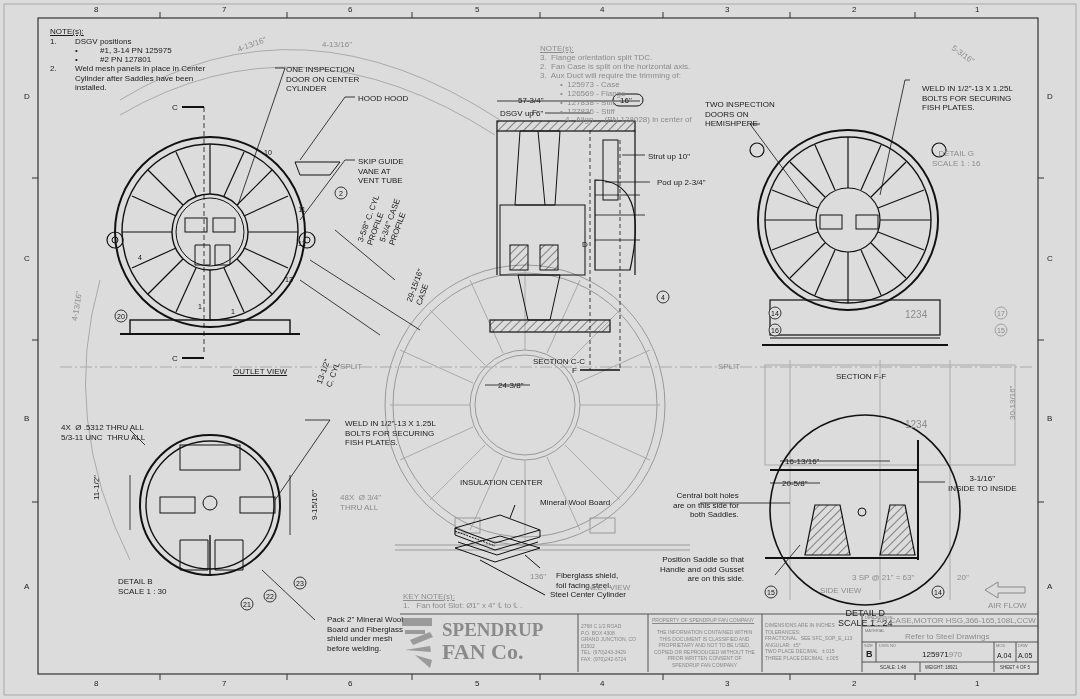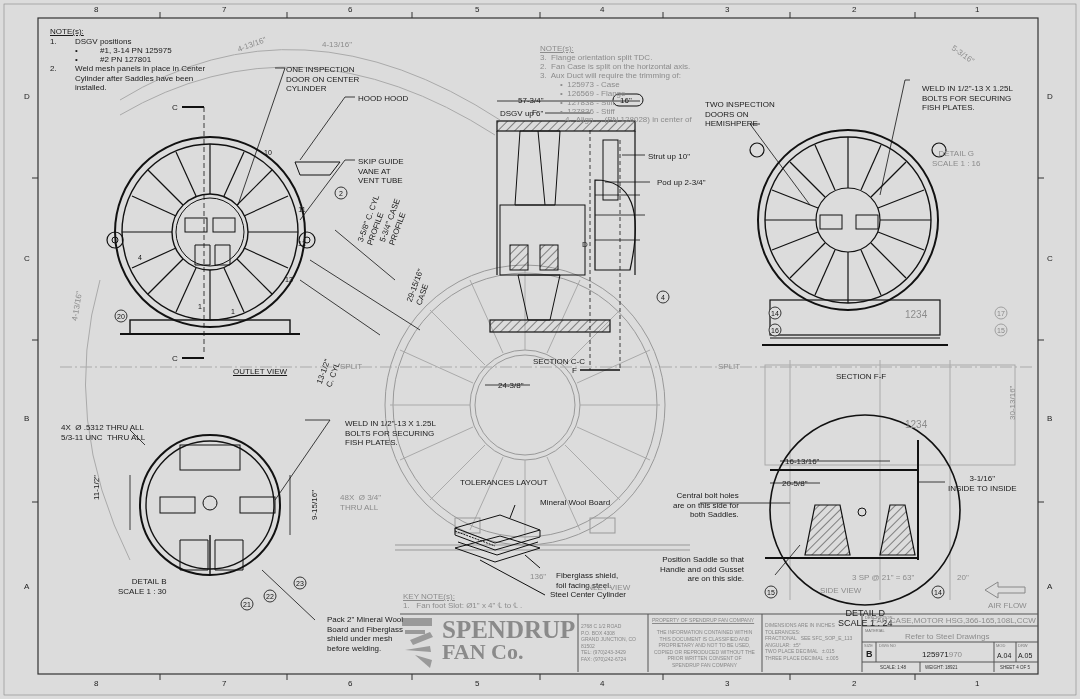--- a/index.html
+++ b/index.html
@@ -389,40 +389,40 @@
 <div class="t" style="left:327px;top:615px">Pack 2" Mineral Wool
 Board and Fiberglass
 shield under mesh
 before welding.</div>
 <div class="t" style="left:673px;top:491px;text-align:right">Central bolt holes
 are on this side for
 both Saddles.</div>
 <div class="t" style="left:660px;top:555px;text-align:right">Position Saddle so that
 Handle and odd Gusset
 are on this side.</div>
-<div class="t" style="left:460px;top:478px">TOLERANCES LAYOUT</div>
+<div class="t" style="left:460px;top:478px">INSULATION CENTER</div>
 <div class="t" style="left:540px;top:498px">Mineral Wool Board</div>
 <div class="t" style="left:556px;top:571px">Fiberglass shield,
 foil facing steel.</div>
 <div class="t" style="left:550px;top:590px">Steel Center Cylinder</div>
 <div class="t" style="left:948px;top:474px;text-align:center">3-1/16"
 INSIDE TO INSIDE</div>
 <div class="t" style="left:648px;top:152px">Strut up 10"</div>
 <div class="t" style="left:657px;top:178px">Pod up 2-3/4"</div>
 <div class="t" style="left:500px;top:109px">DSGV up 6"</div>
 <div class="t g" style="left:988px;top:601px">AIR FLOW</div>
 <div class="t g" style="left:340px;top:362px">SPLIT</div>
 <div class="t g" style="left:718px;top:362px">SPLIT</div>
 <div class="t g" style="left:585px;top:583px">INLET VIEW</div>
 <div class="t g" style="left:820px;top:586px">SIDE VIEW</div>
 
 <div class="t ul" style="left:233px;top:367px">OUTLET VIEW</div>
 <div class="t" style="left:533px;top:357px">SECTION C-C</div>
 <div class="t" style="left:836px;top:372px">SECTION F-F</div>
-<div class="t" style="left:118px;top:577px;text-align:right">DETAIL B
+<div class="t" style="left:118px;top:577px;text-align:left">DETAIL B
 SCALE 1 : 30</div>
 <div class="t" style="left:838px;top:608px;text-align:center;font-size:9px;line-height:10px">DETAIL D
 SCALE 1 : 24</div>
 <div class="t g" style="left:932px;top:149px;text-align:center">DETAIL G
 SCALE 1 : 16</div>
 <div class="t" style="left:172px;top:103px">C</div>
 <div class="t" style="left:172px;top:354px">C</div>
 <div class="t" style="left:572px;top:366px">F</div>
 <div class="t" style="left:532px;top:108px">F</div>
 <div class="t" style="left:582px;top:240px">D</div>
@@ -447,21 +447,21 @@
 <div class="t" style="left:785px;top:457px">16-13/16"</div>
 <div class="t" style="left:782px;top:479px">20-5/8"</div>
 <div class="t g" style="left:1008px;top:420px;transform:rotate(-90deg);transform-origin:left top">30-13/16"</div>
 <div class="t g" style="left:530px;top:572px">136"</div>
 <div class="t g" style="left:957px;top:573px">20"</div>
 <div class="t g" style="left:852px;top:573px">3 SP @ 21" = 63"</div>
 <div class="t g" style="left:905px;top:310px;font-size:10px">1234</div>
 <div class="t g" style="left:905px;top:420px;font-size:10px">1234</div>
 
 <div>
-  <div class="logo" style="left:442px;top:619px;font-size:25px;line-height:22px">SPENDRUP</div>
+  <div class="logo" style="left:442px;top:619px;font-size:19px;line-height:22px">SPENDRUP</div>
   <div class="logo" style="left:442px;top:640px;font-size:22px;line-height:24px">FAN Co.</div>
   <div class="t small" style="left:581px;top:623px">2768 C 1/2 ROAD
 P.O. BOX 4308
 GRAND JUNCTION, CO
 81502
 TEL: (970)243-3429
 FAX: (970)242-6724</div>
   <div class="t small ul" style="left:652px;top:617px">PROPERTY OF SPENDRUP FAN COMPANY</div>
   <div class="t small" style="left:654px;top:629px;text-align:center">THE INFORMATION CONTAINED WITHIN
 THIS DOCUMENT IS CLASSIFIED AND

